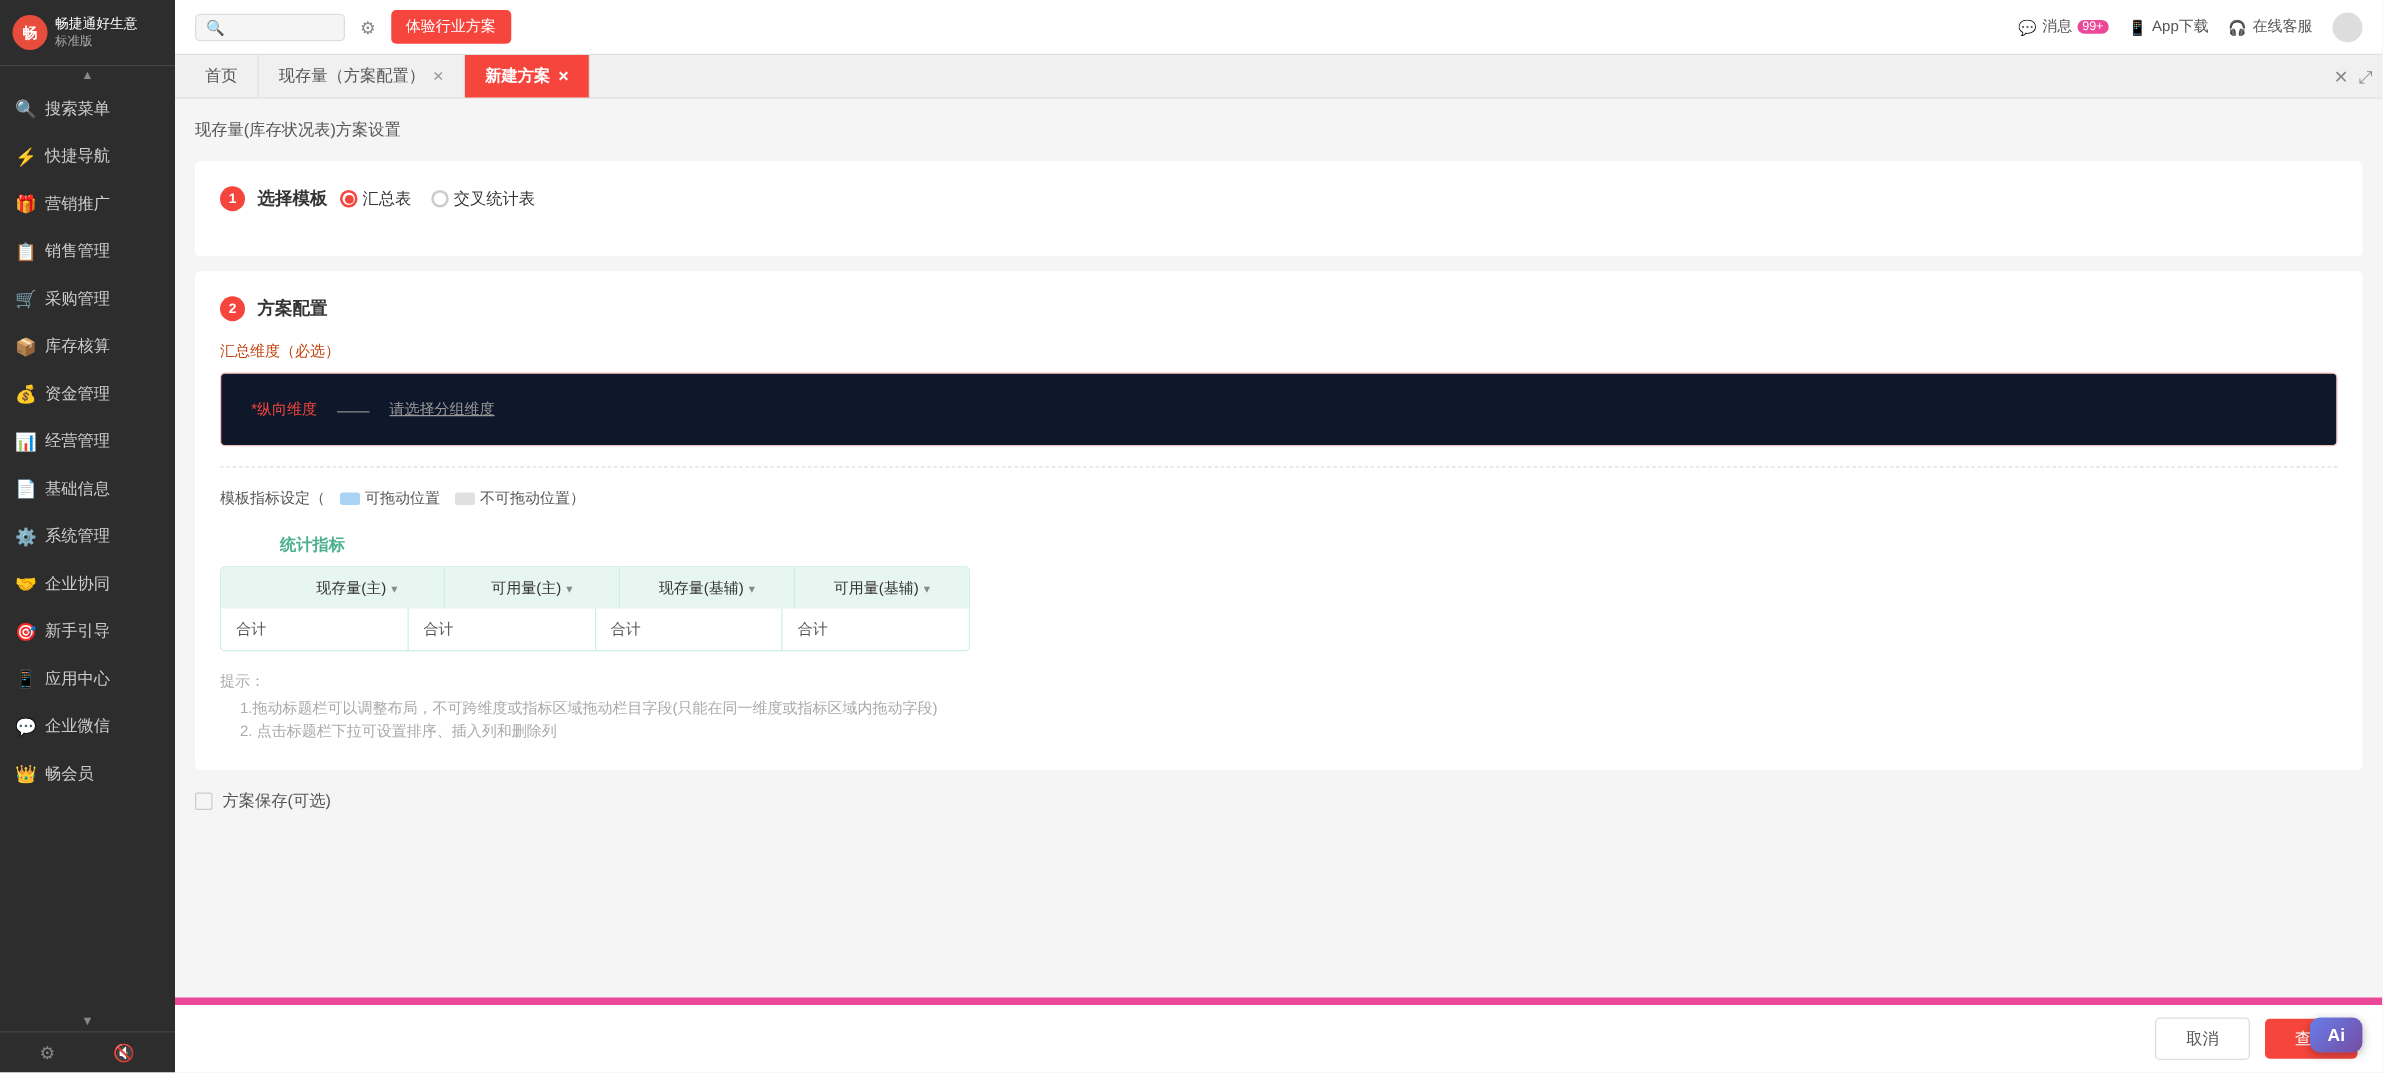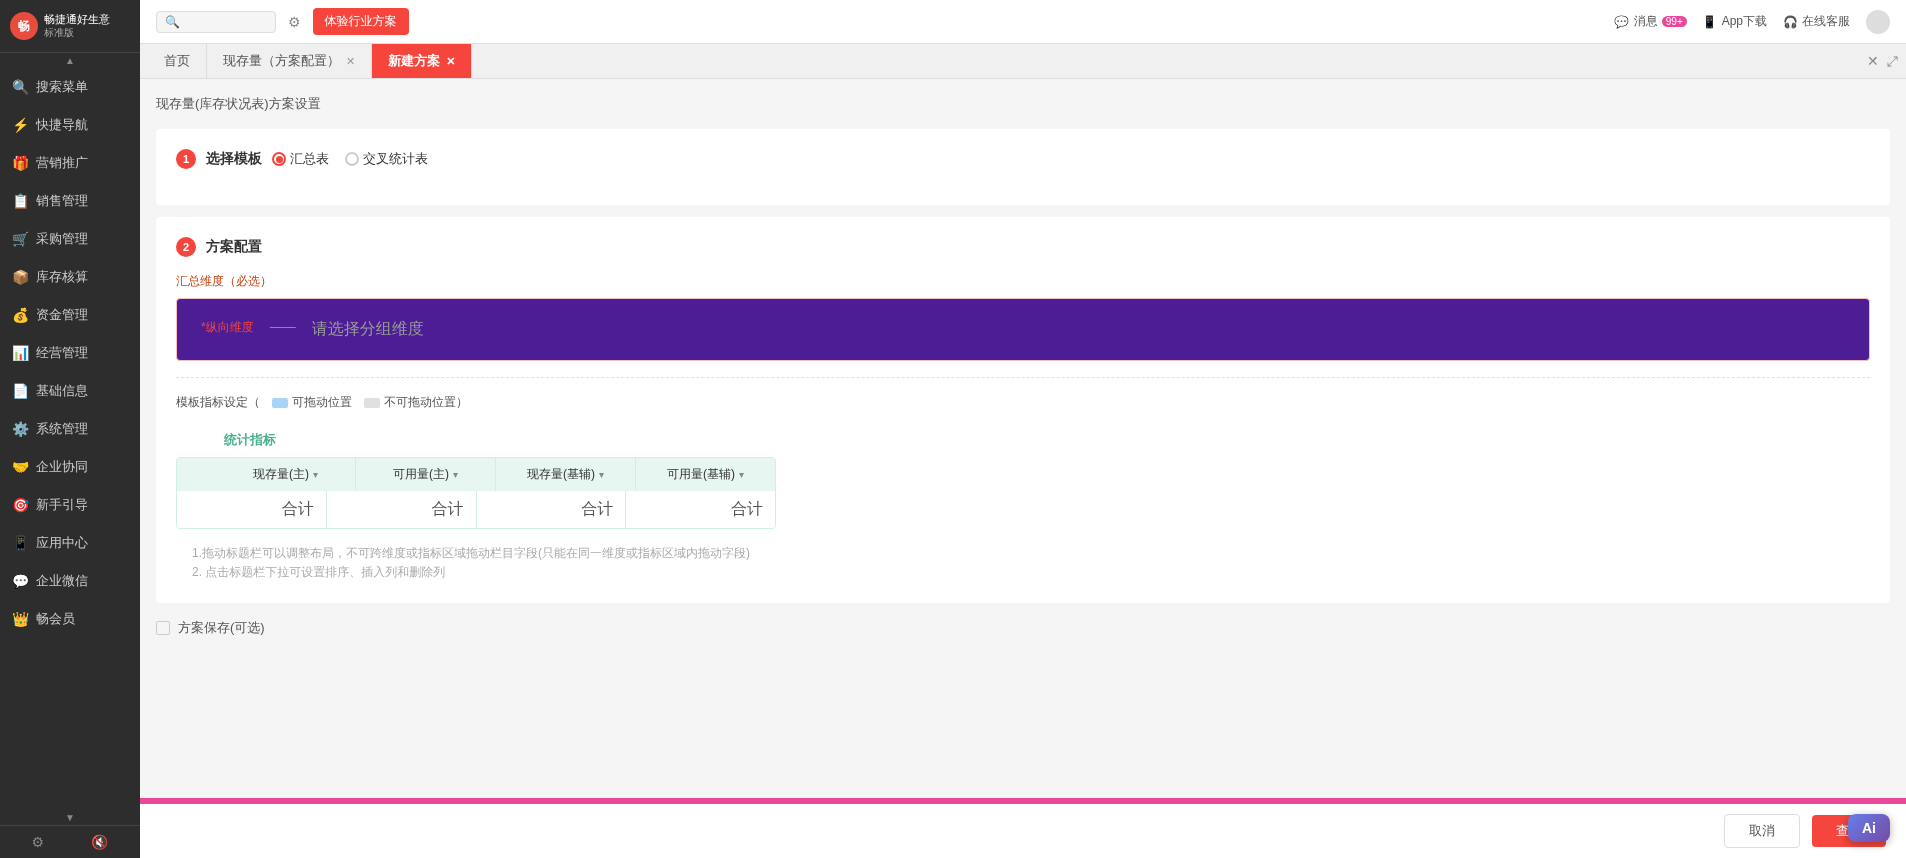--- a/index.html
+++ b/index.html
@@ -135,26 +135,26 @@
     .radio-circle.checked::after {
       content: ''; width: 7px; height: 7px; background: #f5453d; border-radius: 50%;
     }
 
     
     .section-divider { border: none; border-top: 1px dashed #e0e0e0; margin: 16px 0; }
 
     
     .field-label { font-size: 12px; color: #c2410c; margin-bottom: 8px; }
     .dimension-box {
-      background: #4c1d95; border: 1px solid #f5c0c0; border-radius: 4px;
-      padding: 20px 24px; display: flex; align-items: flex-start; gap: 16px;
+      background: #0f172a; border: 1px solid #f5c0c0; border-radius: 4px;
+      padding: 20px 24px; display: flex; align-items: flex-end; gap: 16px;
     }
     .dimension-required { color: #f5453d; font-size: 12px; }
     .dimension-separator { color: #999; }
-    .dimension-placeholder { color: #999; font-size: 16px; }
+    .dimension-placeholder { color: #999; font-size: 12px; text-decoration: underline; }
 
     
     .template-indicator-section { display: flex; align-items: center; gap: 12px; margin: 16px 0 20px; font-size: 12px; color: #555; }
     .indicator-box {
       display: inline-flex; align-items: center; gap: 4px; font-size: 12px;
     }
     .indicator-draggable {
       width: 16px; height: 10px; background: #aad4f5; border-radius: 2px; display: inline-block;
     }
     .indicator-fixed {
@@ -171,21 +171,21 @@
     }
     .stats-col {
       flex: 1; padding: 8px 12px; display: flex; align-items: center; justify-content: center;
       gap: 4px; font-size: 12px; color: #333; border-right: 1px solid #d0eee5;
     }
     .stats-col:last-child { border-right: none; }
     .stats-table-body {
       display: flex; background: #fff;
     }
     .stats-cell {
-      flex: 1; padding: 8px 12px; text-align: right; font-size: 16px; color: #555;
+      flex: 1; padding: 8px 12px; text-align: left; font-size: 12px; color: #555;
       border-right: 1px solid #d0eee5;
     }
     .stats-cell:last-child { border-right: none; }
     .chevron-icon { font-size: 10px; color: #888; }
 
     
     .tips-section { margin-top: 16px; font-size: 12px; color: #aaa; }
     .tips-title { margin-bottom: 4px; }
     .tips-item { margin-left: 16px; margin-bottom: 2px; }
 
@@ -413,20 +413,21 @@
         </div>
         <div class="stats-table-body">
           <div class="stats-cell">合计</div>
           <div class="stats-cell">合计</div>
           <div class="stats-cell">合计</div>
           <div class="stats-cell">合计</div>
         </div>
       </div>
 
       <div class="tips-section">
+        <div class="tips-title">提示：</div>
         <div class="tips-item">1.拖动标题栏可以调整布局，不可跨维度或指标区域拖动栏目字段(只能在同一维度或指标区域内拖动字段)</div>
         <div class="tips-item">2. 点击标题栏下拉可设置排序、插入列和删除列</div>
       </div>
     </div>
 
     <div class="save-option">
       <div class="save-checkbox"></div>
       <span>方案保存(可选)</span>
     </div>
   </div>

